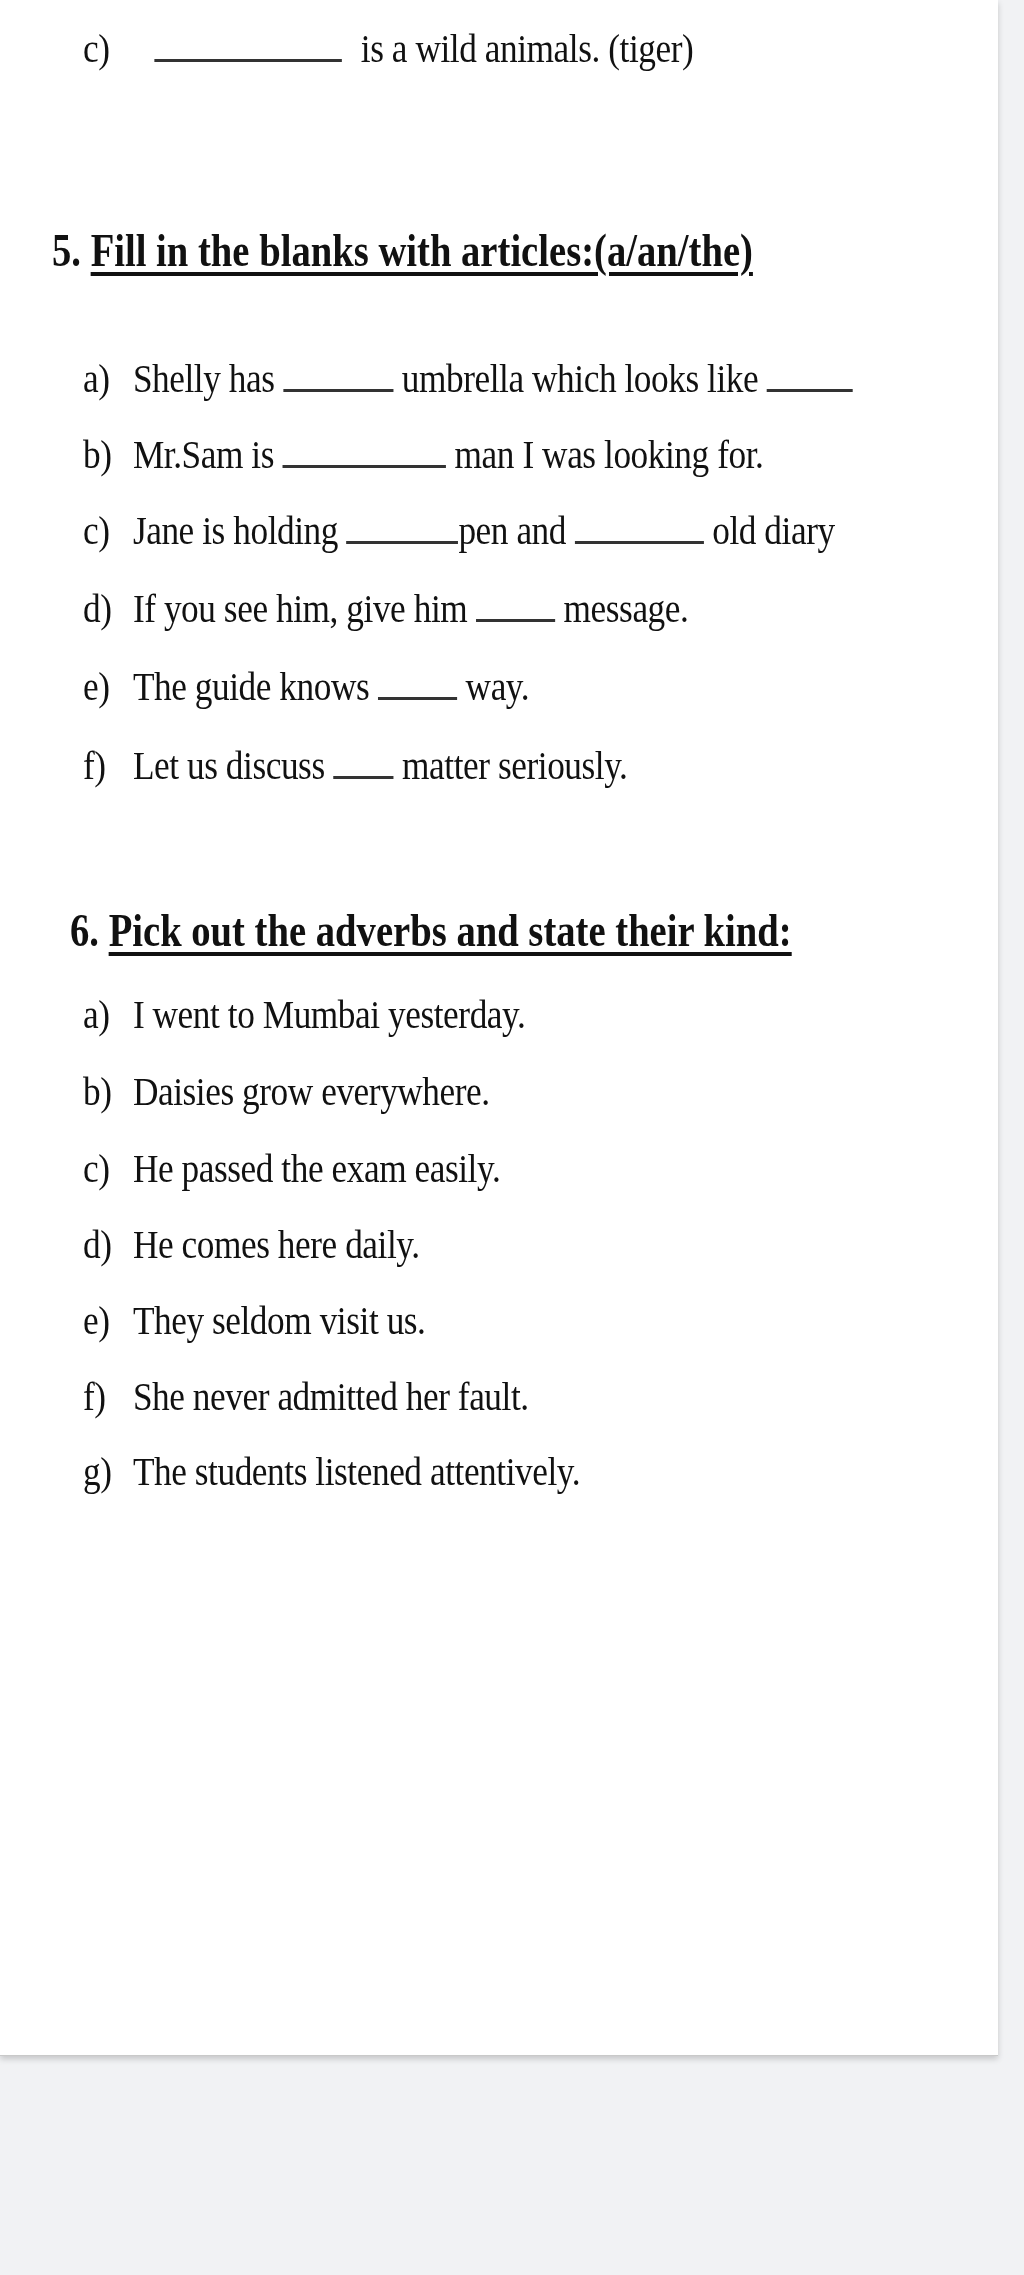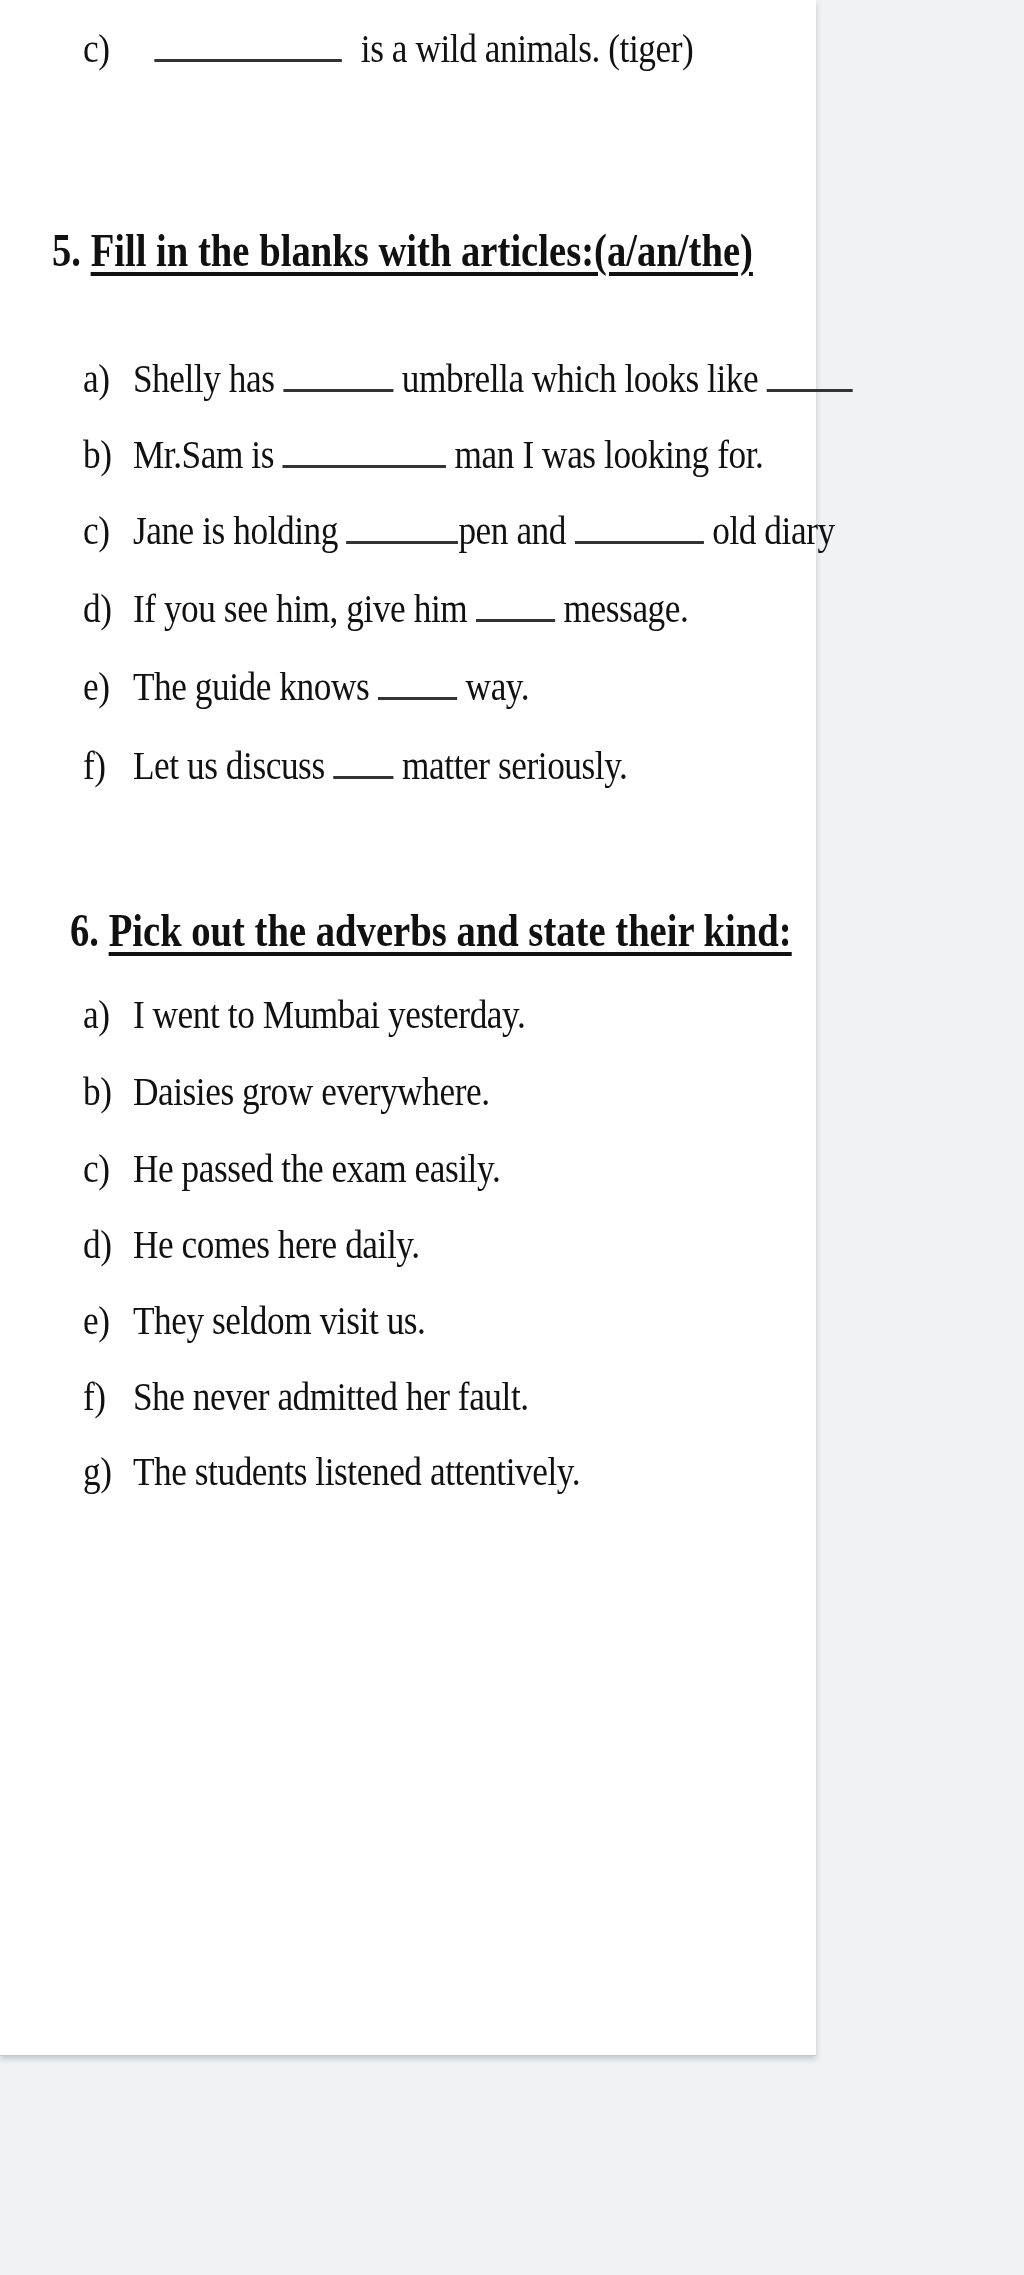--- a/index.html
+++ b/index.html
@@ -3,21 +3,21 @@
   <meta charset="utf-8">
   <style>
     html, body { margin: 0; padding: 0; }
     body {
       width: 1024px; height: 2275px; overflow: hidden;
       background: #f1f2f4;
       font-family: "Liberation Serif", serif;
       color: #111;
     }
     .page {
-      position: absolute; left: 0; top: 0; width: 816px; height: 2055px;
+      position: absolute; left: 0; top: 0; width: 998px; height: 2055px;
       background: #ffffff;
       box-shadow: 0 3px 6px rgba(0,0,0,0.18);
       border-bottom: 1px solid #c9c9c9;
     }
     .line {
       position: absolute;
       font-size: 41px;
       line-height: 1;
       white-space: nowrap;
       transform: scaleX(0.86);

